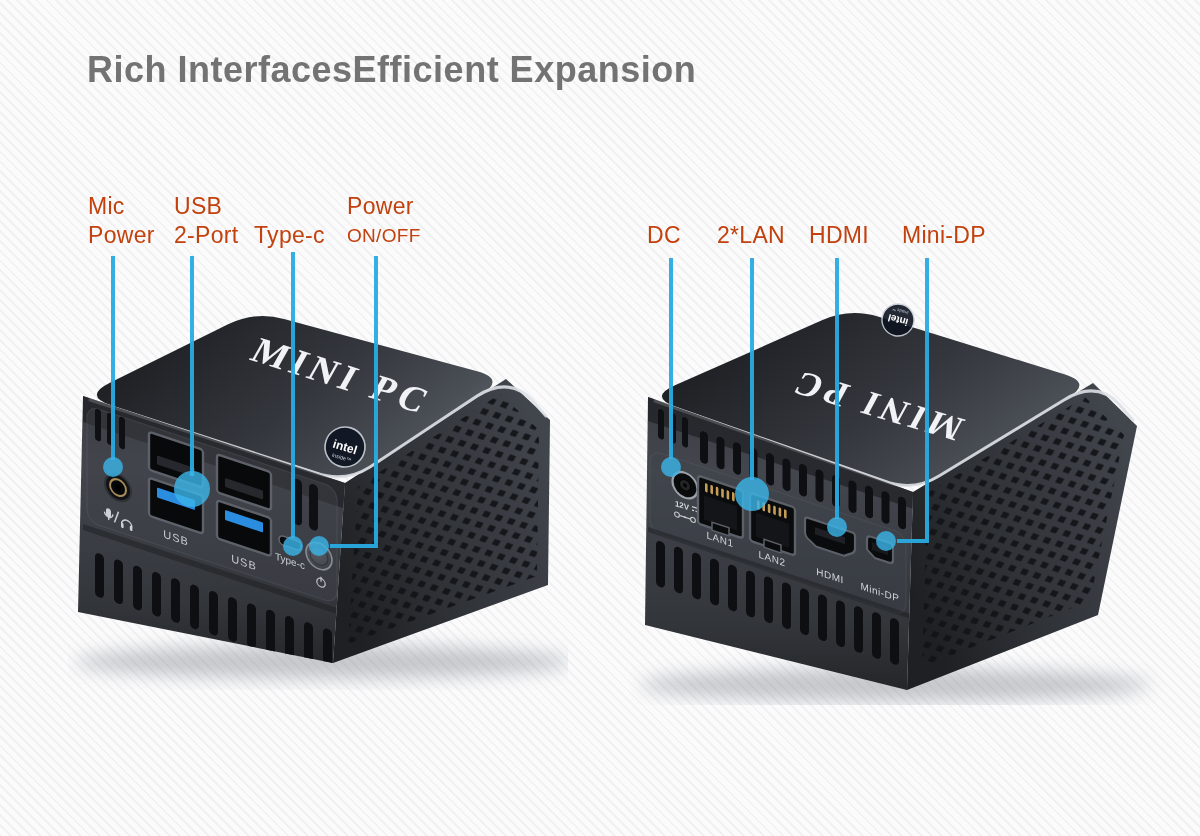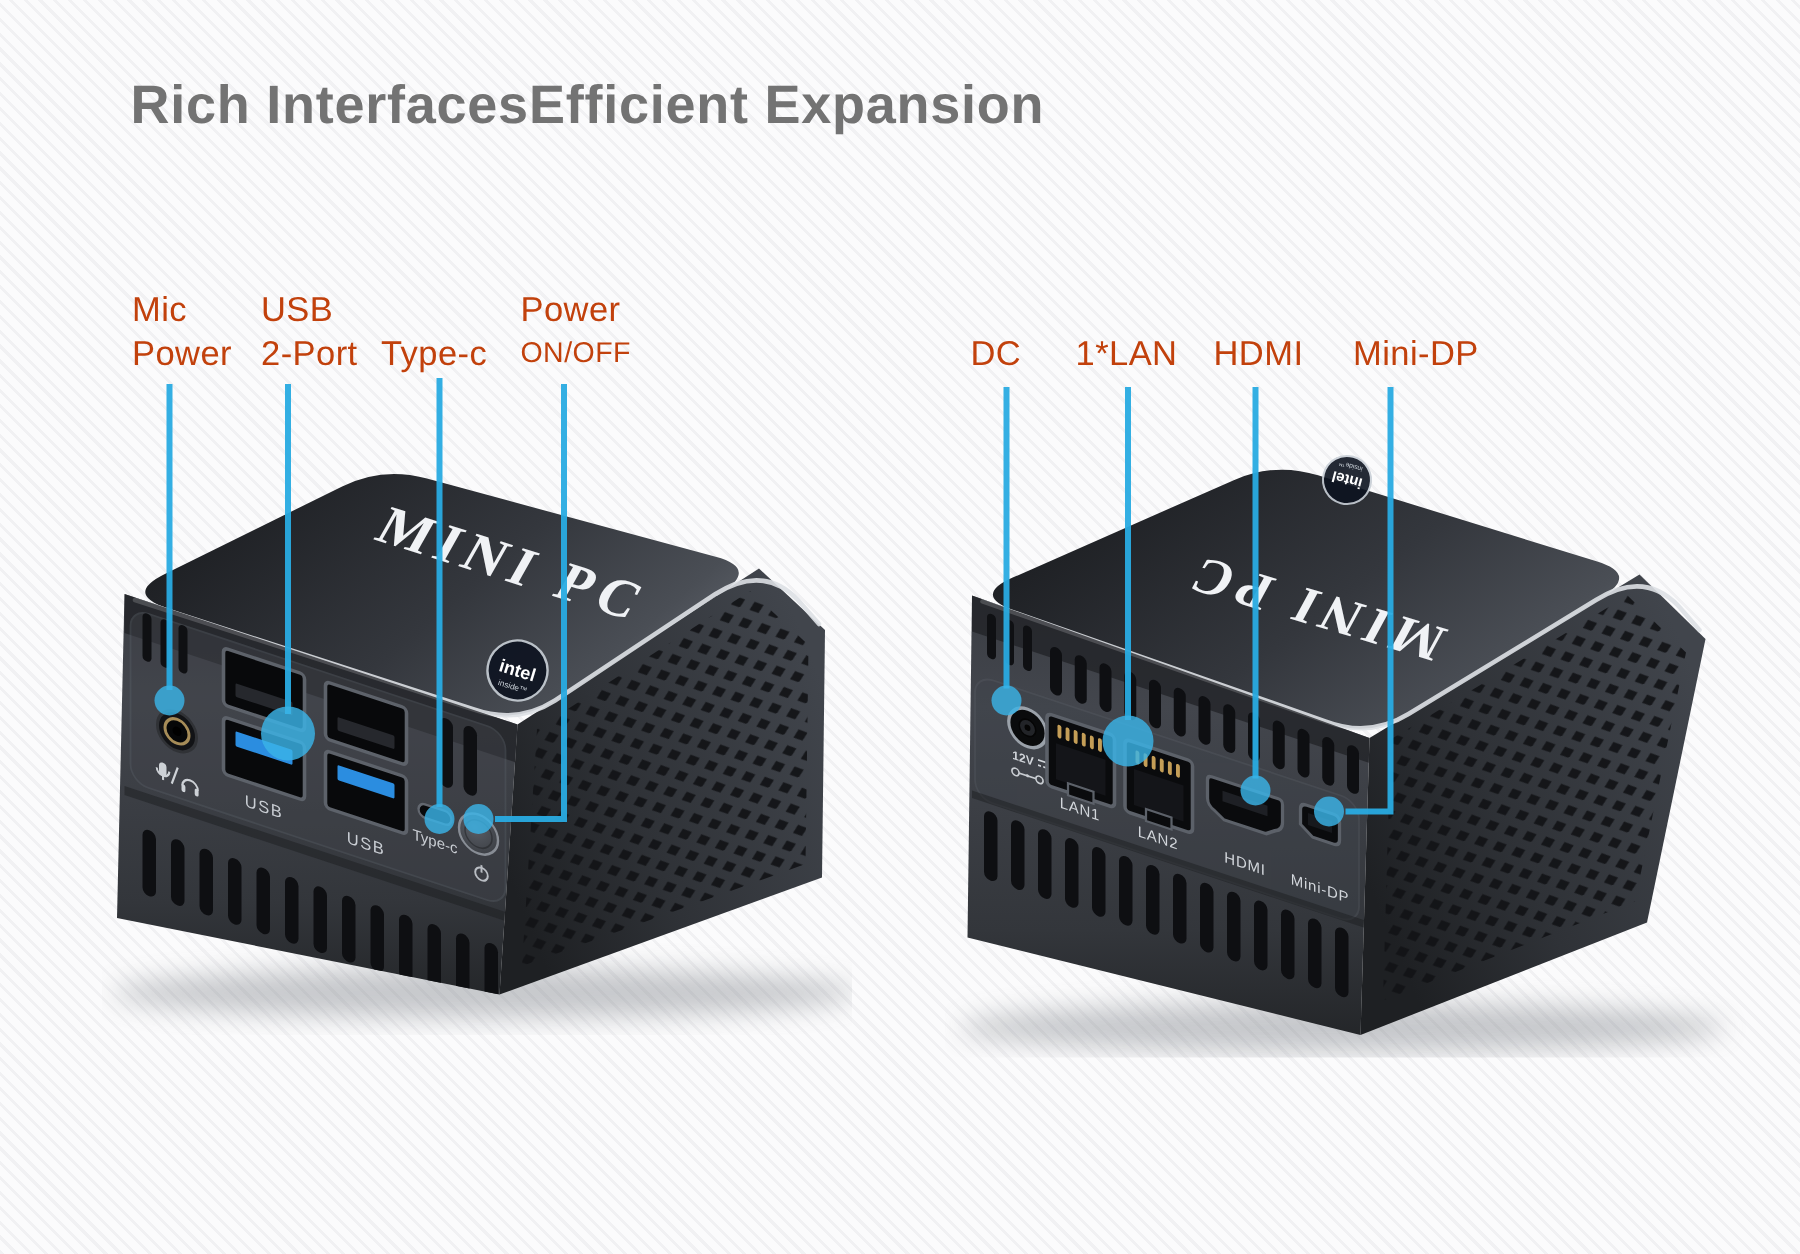--- a/index.html
+++ b/index.html
@@ -353,20 +353,20 @@
 </div>
 <div class="callout" style="left:347px;top:192px">
   <span>Power</span>
   <span class="small">ON/OFF</span>
 </div>
 
 <div class="callout" style="left:647px;top:221px">
   <span>DC</span>
 </div>
 <div class="callout" style="left:717px;top:221px">
-  <span>1*LAN</span>
+  <span>2*LAN</span>
 </div>
 <div class="callout" style="left:809px;top:221px">
   <span>HDMI</span>
 </div>
 <div class="callout" style="left:902px;top:221px">
   <span>Mini-DP</span>
 </div>
 
 </body></html>

